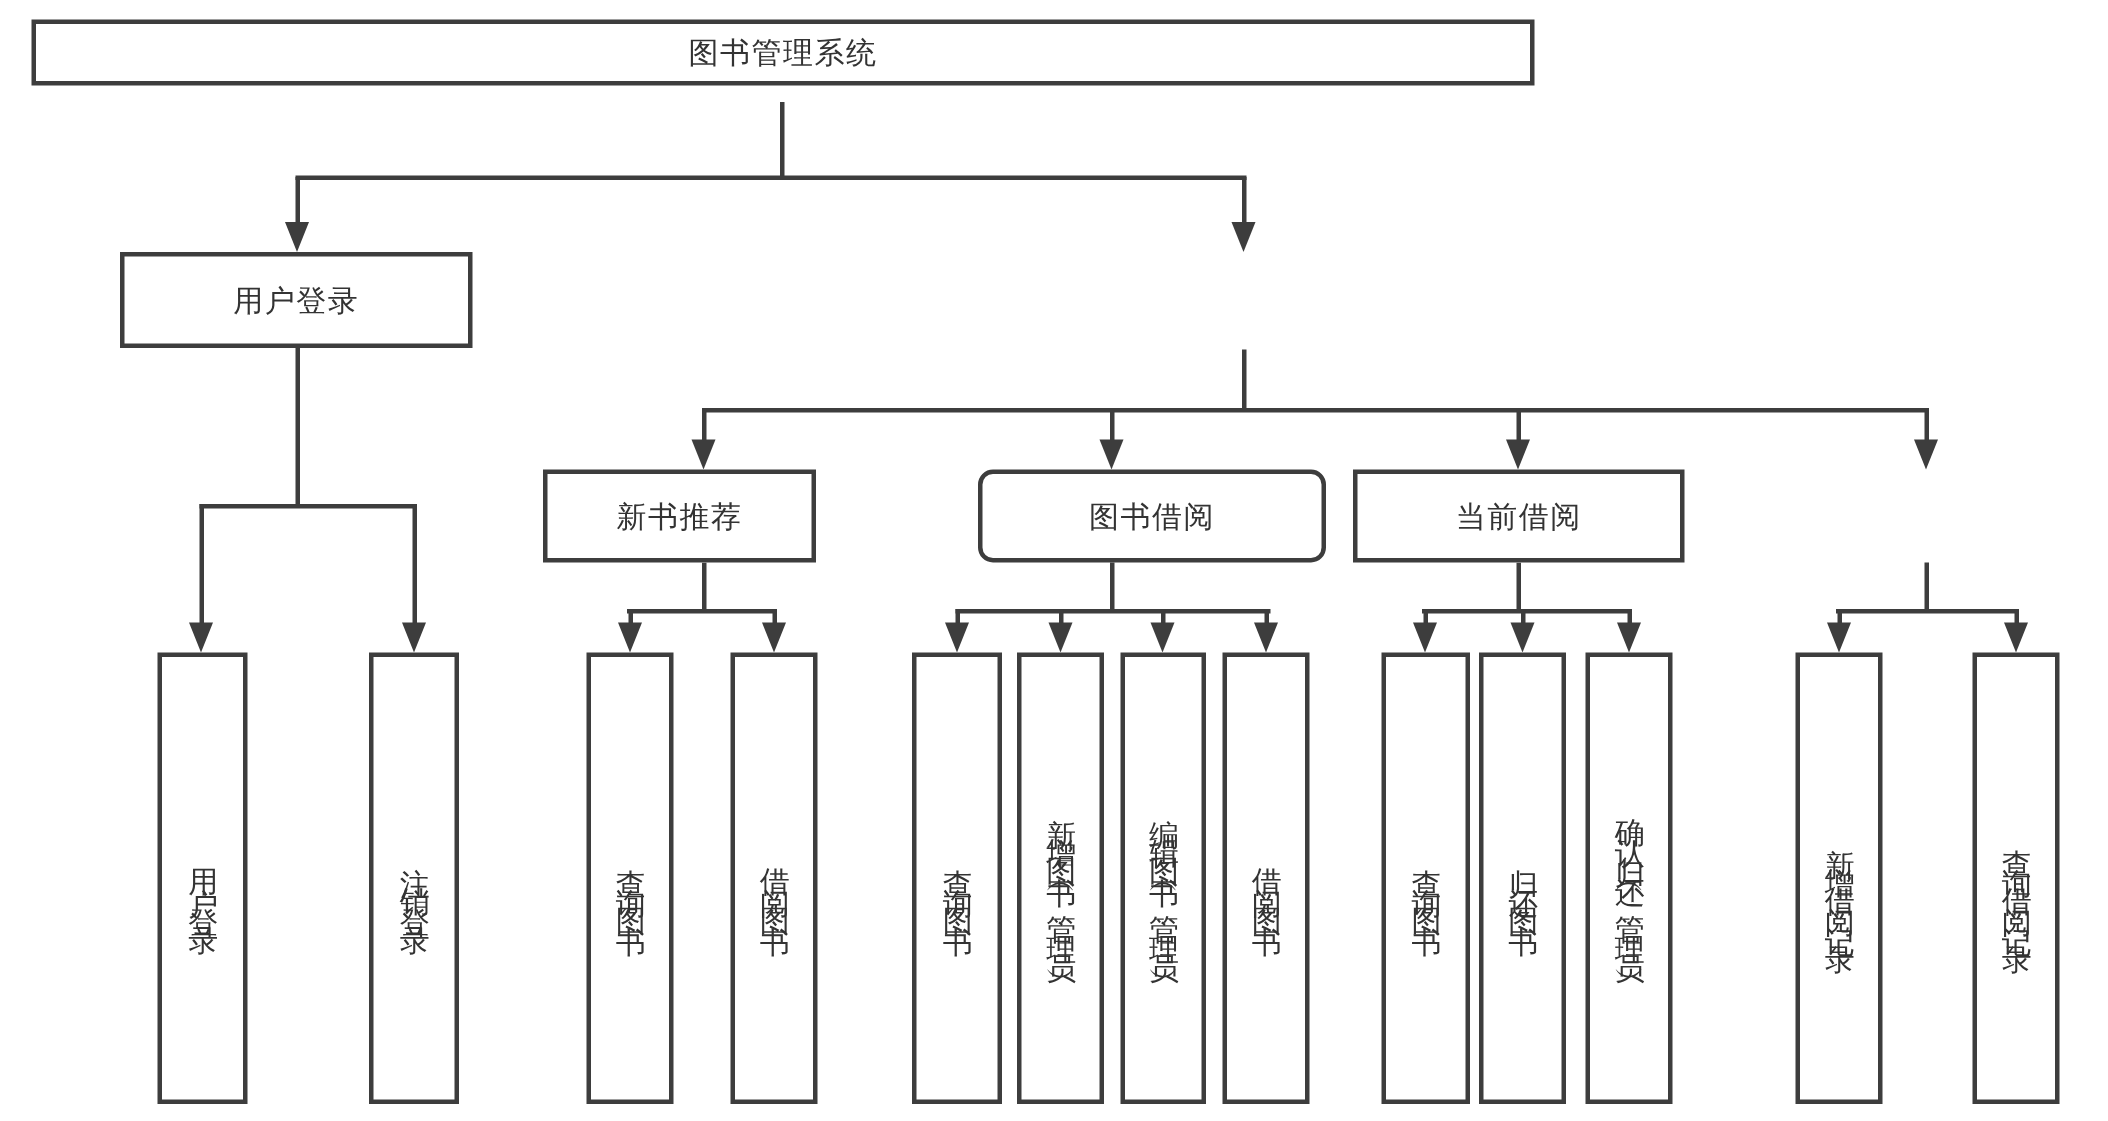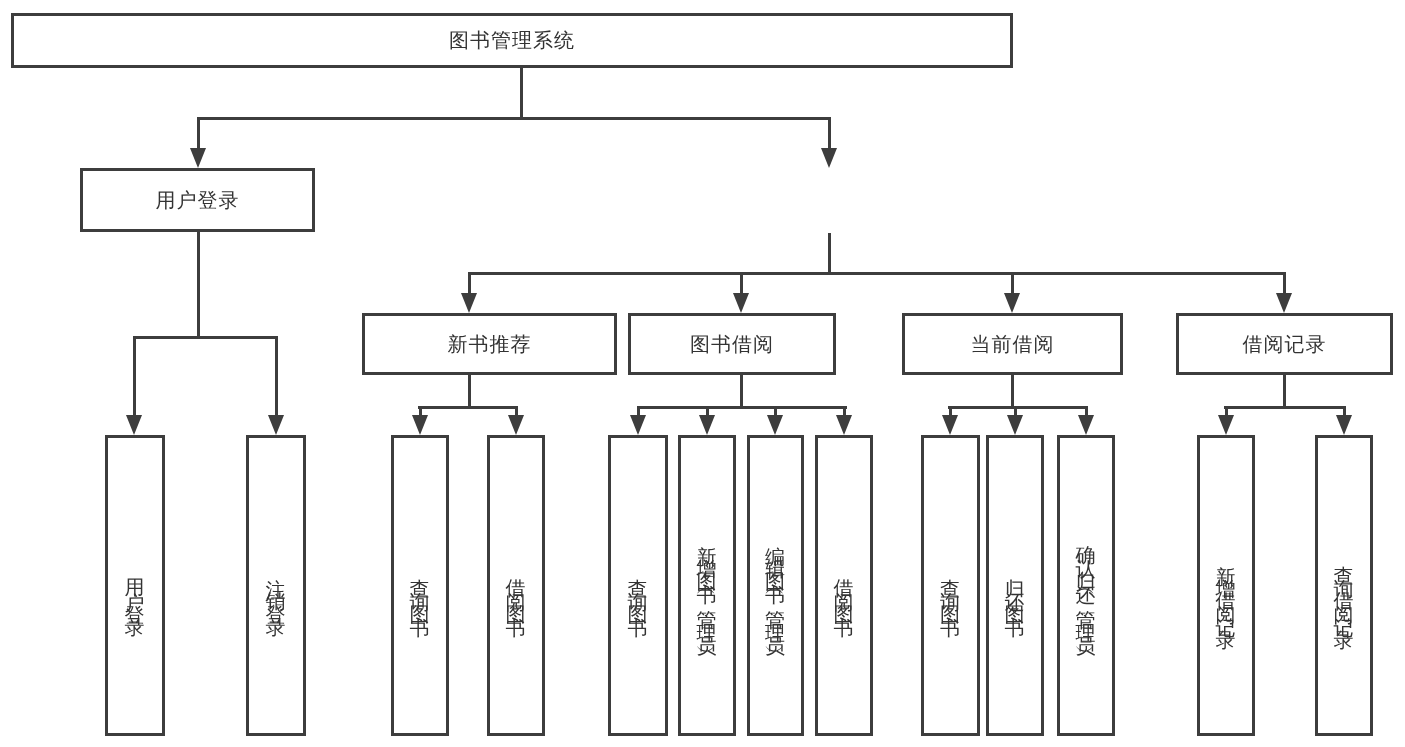--- a/index.html
+++ b/index.html
@@ -59,32 +59,31 @@
     z-index:5;
     letter-spacing:1px;
     white-space:nowrap;
   }
 </style>
 </head>
 <body>
 
 <div class="canvas">
 
-  <div class="box" style="left:11px;top:13px;width:1002px;height:55px;">图书管理系统</div>
+  <div class="box" style="left:21px;top:13px;width:1002px;height:44px;">图书管理系统</div>
 
   <div class="box" style="left:80px;top:168px;width:235px;height:64px;">用户登录</div>
 
 
-  <div class="box" style="left:362px;top:313px;width:255px;height:62px;">新书推荐</div>
+  <div class="box" style="left:362px;top:313px;width:182px;height:62px;">新书推荐</div>
 
-  <div class="box" style="left:628px;top:313px;width:208px;height:62px;">图书借阅</div>
+  <div class="box" style="left:652px;top:313px;width:232px;height:62px;border-radius:10px;">图书借阅</div>
 
   <div class="box" style="left:902px;top:313px;width:221px;height:62px;">当前借阅</div>
 
-  <div class="box" style="left:1176px;top:313px;width:217px;height:62px;">借阅记录</div>
 
   <div class="box v" style="left:105px;top:435px;width:60px;height:301px;">用户登录</div>
   <div class="box v" style="left:246px;top:435px;width:60px;height:301px;">注销登录</div>
 
   <div class="box v" style="left:391px;top:435px;width:58px;height:301px;">查询图书</div>
   <div class="box v" style="left:487px;top:435px;width:58px;height:301px;">借阅图书</div>
 
   <div class="box v" style="left:608px;top:435px;width:60px;height:301px;">查询图书</div>
   <div class="box v" style="left:678px;top:435px;width:58px;height:301px;">新增图书（管理员）</div>
   <div class="box v" style="left:747px;top:435px;width:57px;height:301px;">编辑图书（管理员）</div>

